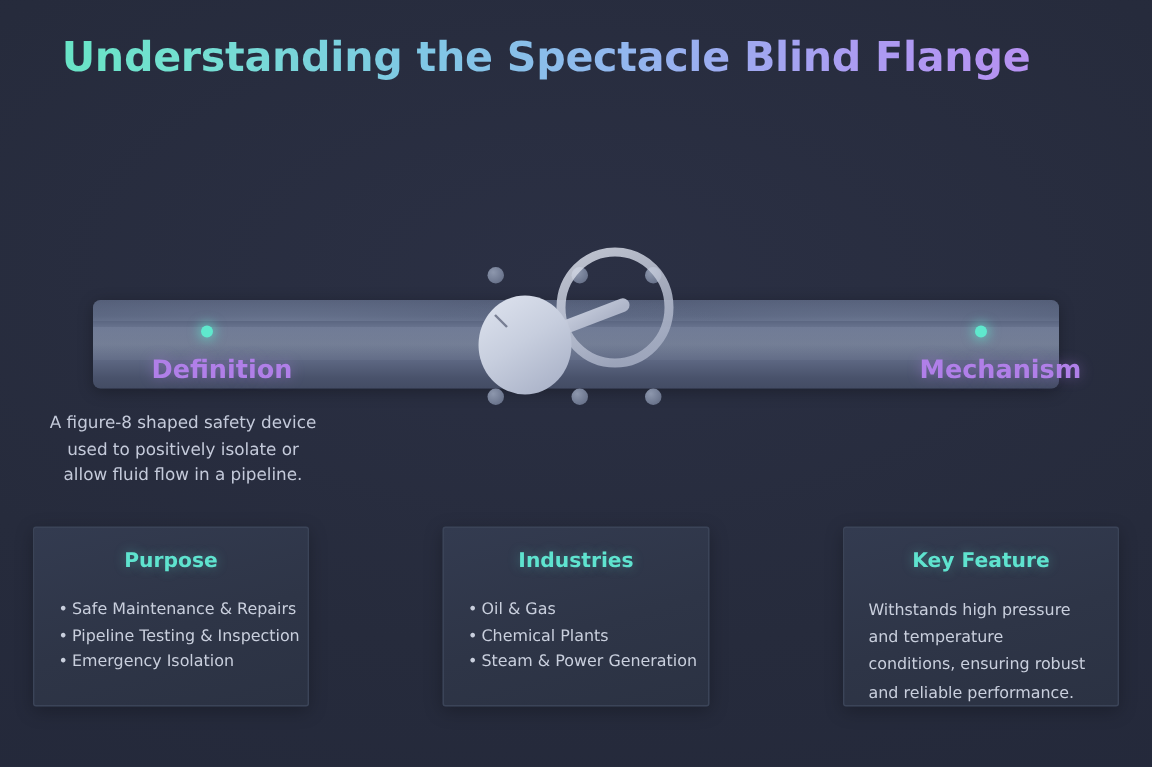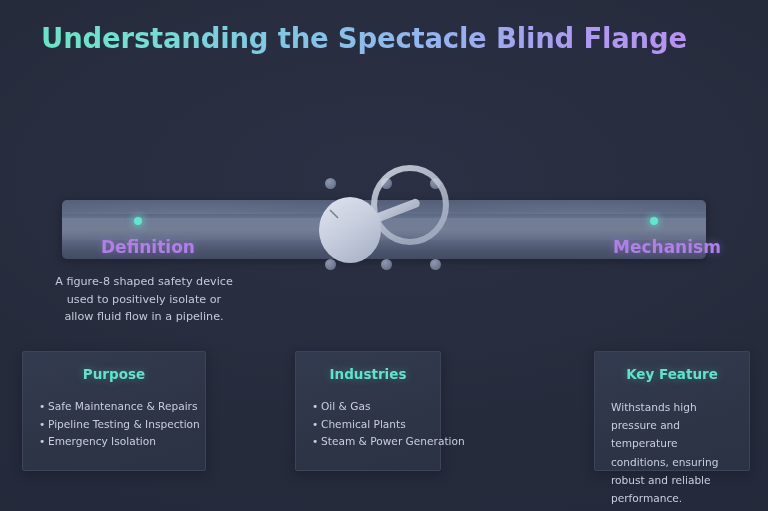--- a/index.html
+++ b/index.html
@@ -115,37 +115,37 @@
 
   
   .side-desc {
     position: absolute;
     font-size: 11.2px;
     line-height: 1.58;
     color: #c4cada;
     text-align: center;
     white-space: pre-line;
   }
-  #desc-left  { left: 28px;  top: 273px; width: 232px; }
+  #desc-left  { left: 6px;  top: 273px; width: 232px; }
   #desc-right { left: 518px; top: 273px; width: 232px; }
 
   
   .card {
     position: absolute;
     top: 351px;
     height: 120px;
     border-radius: 2px;
     background: linear-gradient(165deg, #333b50 0%, #2e3547 55%, #2b3243 100%);
     border: 1px solid #3b4458;
     box-shadow: 0 3px 12px rgba(0,0,0,0.25);
     padding: 14px 16px 10px 16px;
   }
   #card-purpose    { left: 22px;  width: 184px; }
-  #card-industries { left: 295px; width: 146px; }
-  #card-keyfeature { left: 594px; width: 156px; }
+  #card-industries { left: 295px; width: 178px; }
+  #card-keyfeature { left: 562px; width: 184px; }
 
   .card-title {
     font-size: 13.5px;
     font-weight: bold;
     text-align: center;
     color: #5fe3cf;
     text-shadow: 0 0 8px rgba(95,227,207,0.35);
     margin-bottom: 16px;
   }
   .card-list { list-style: none; }

